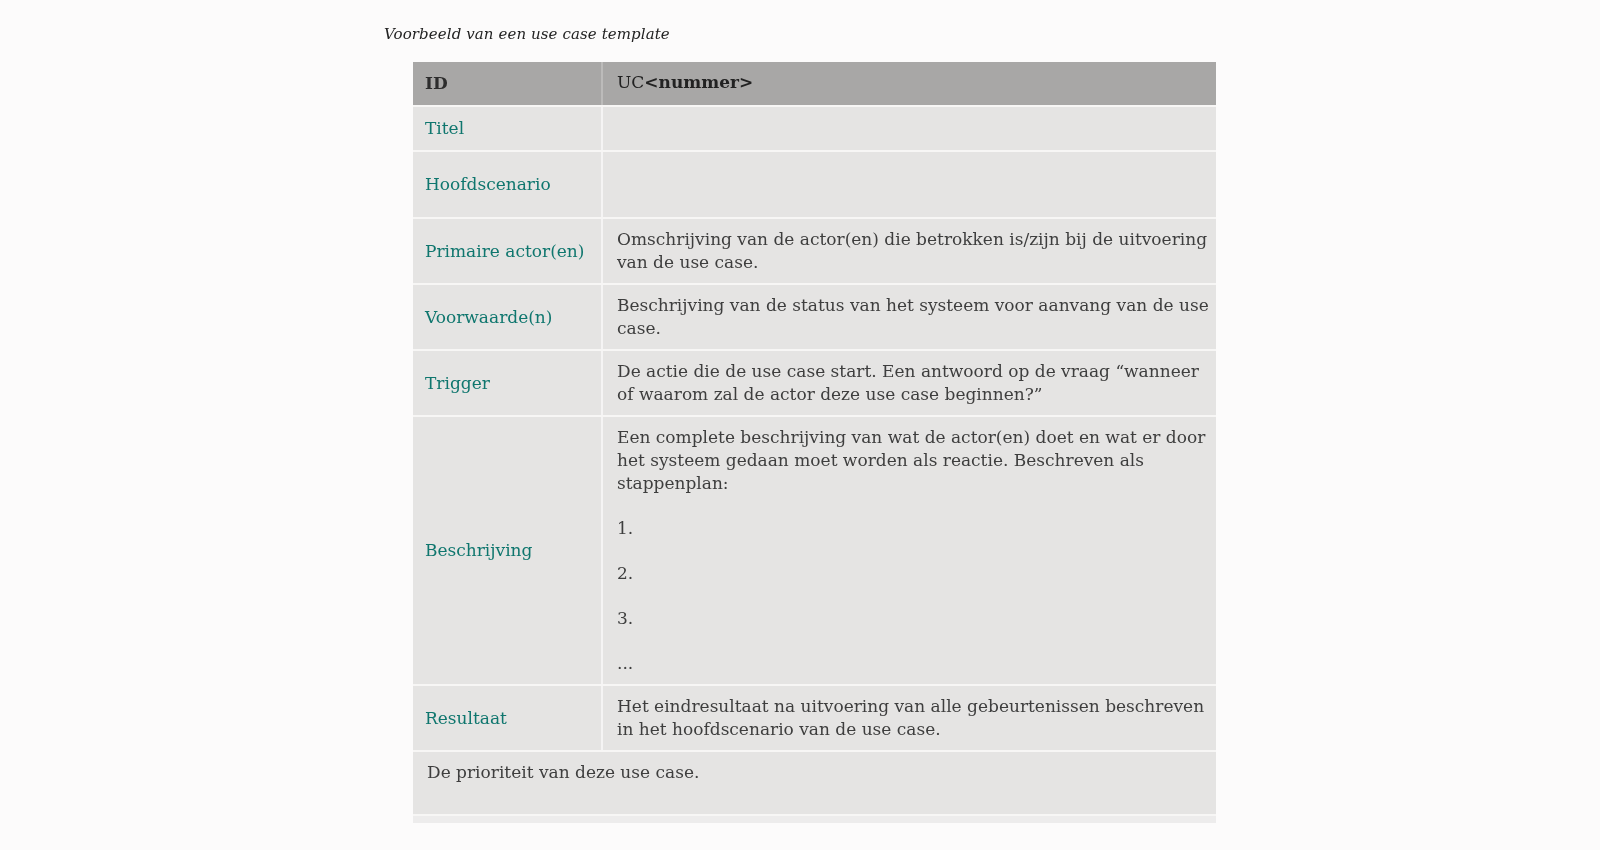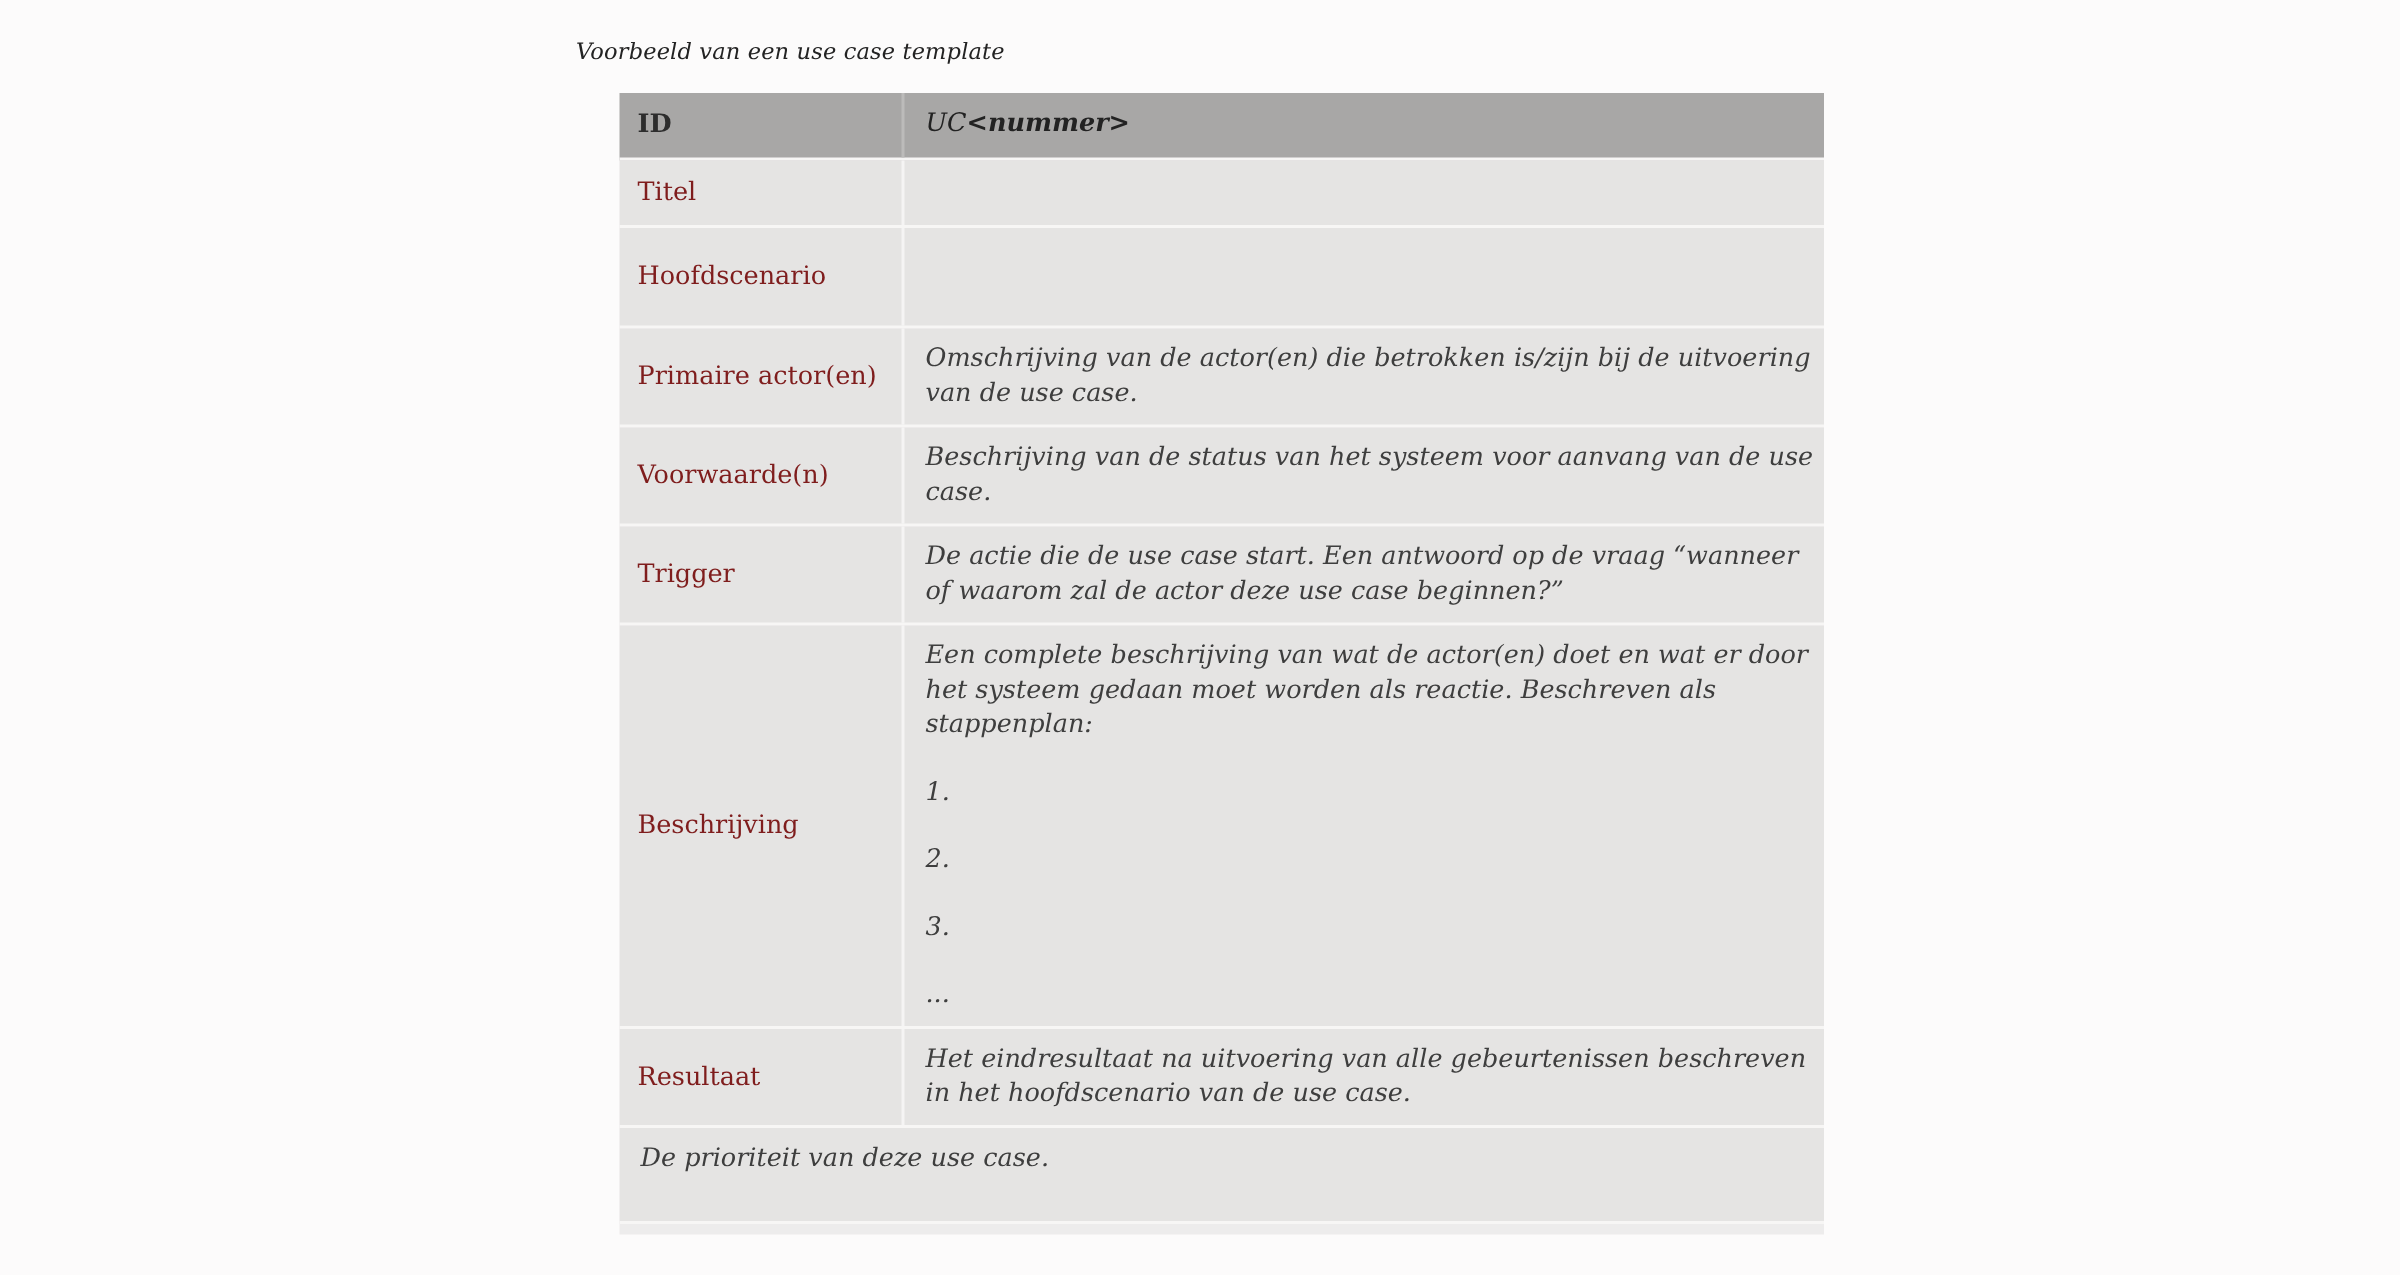--- a/index.html
+++ b/index.html
@@ -44,32 +44,31 @@
     border-bottom:2px solid var(--sep);
     color:#2d2d2d;
   }
   .cell-label{
     width:190px;
     flex:0 0 190px;
     display:flex;
     align-items:center;
     padding:6px 8px 6px 12px;
     border-right:2px solid rgba(250,250,249,0.75);
-    color:#7f1d1d;
+    color:#0f766e;
   }
   .trow.header .cell-label{
     border-right:2px solid #bcbbba;
     color:#2d2d2d;
     font-weight:bold;
   }
   .cell-desc{
     flex:1;
     padding:9px 0 9px 14px;
     color:#3e3e3e;
-    font-style:italic;
   }
   .trow.header .cell-desc{color:#222;}
   .bold{font-weight:bold;}
   
   .r-header{min-height:45px;}
   .r-0{min-height:45px;}
   .r-1{min-height:67px;}
   .r-2{min-height:66px;}
   .r-3{min-height:65px;}
   .r-4{min-height:66px;}

